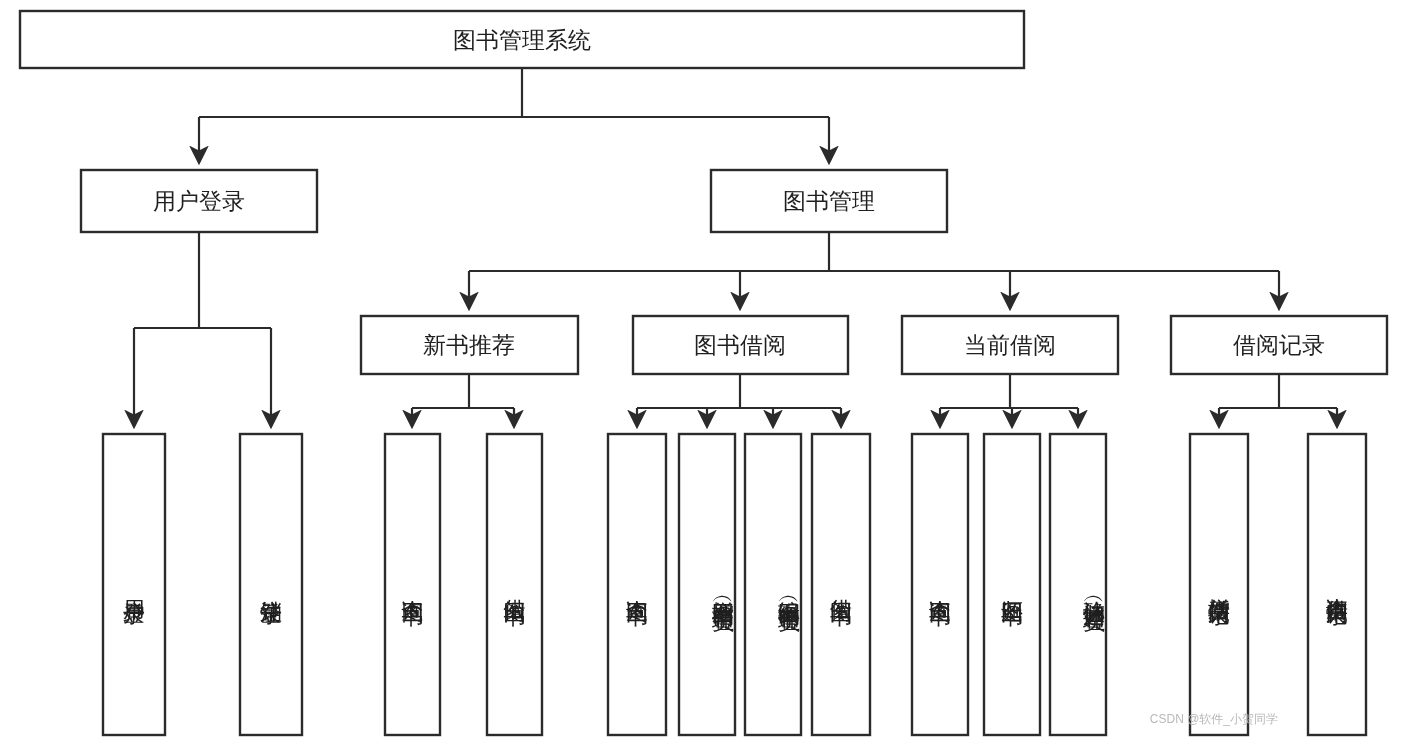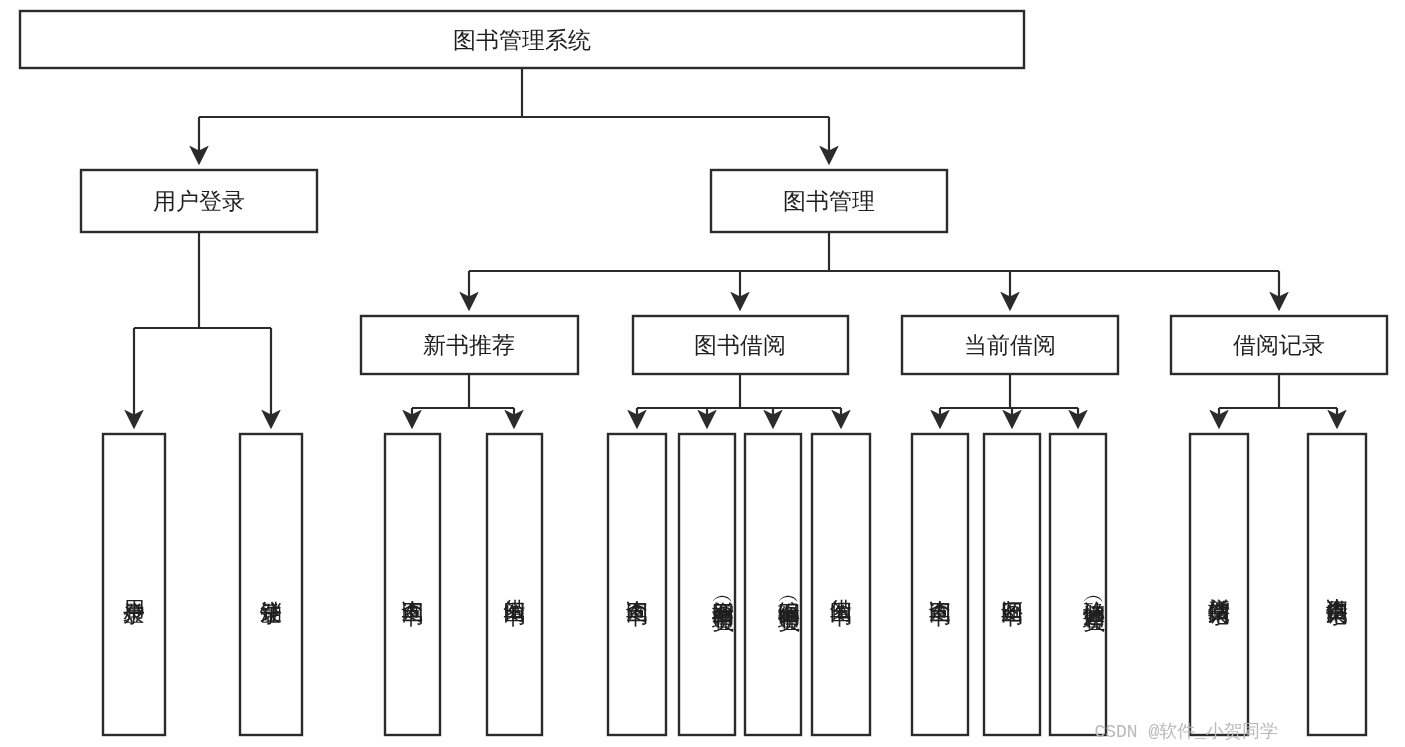--- a/index.html
+++ b/index.html
@@ -57,23 +57,23 @@
     font-size: 22px;
     line-height: 1.08;
     letter-spacing: 1.5px;
     color: #1f1f1f;
     white-space: nowrap;
     pointer-events: none;
   }
   #watermark {
     position: absolute;
     right: 8px;
-    bottom: 4px;
-    font-family: Liberation Mono, monospace;
-    font-size: 18px;
+    bottom: 19px;
+    font-family: Liberation Sans, sans-serif;
+    font-size: 12px;
     color: #b9b9b9;
     white-space: nowrap;
   }
 </style>
 </head>
 <body>
 
 <div id="diagram-root">
 
   <svg class="flow" viewBox="0 0 1405 747">

